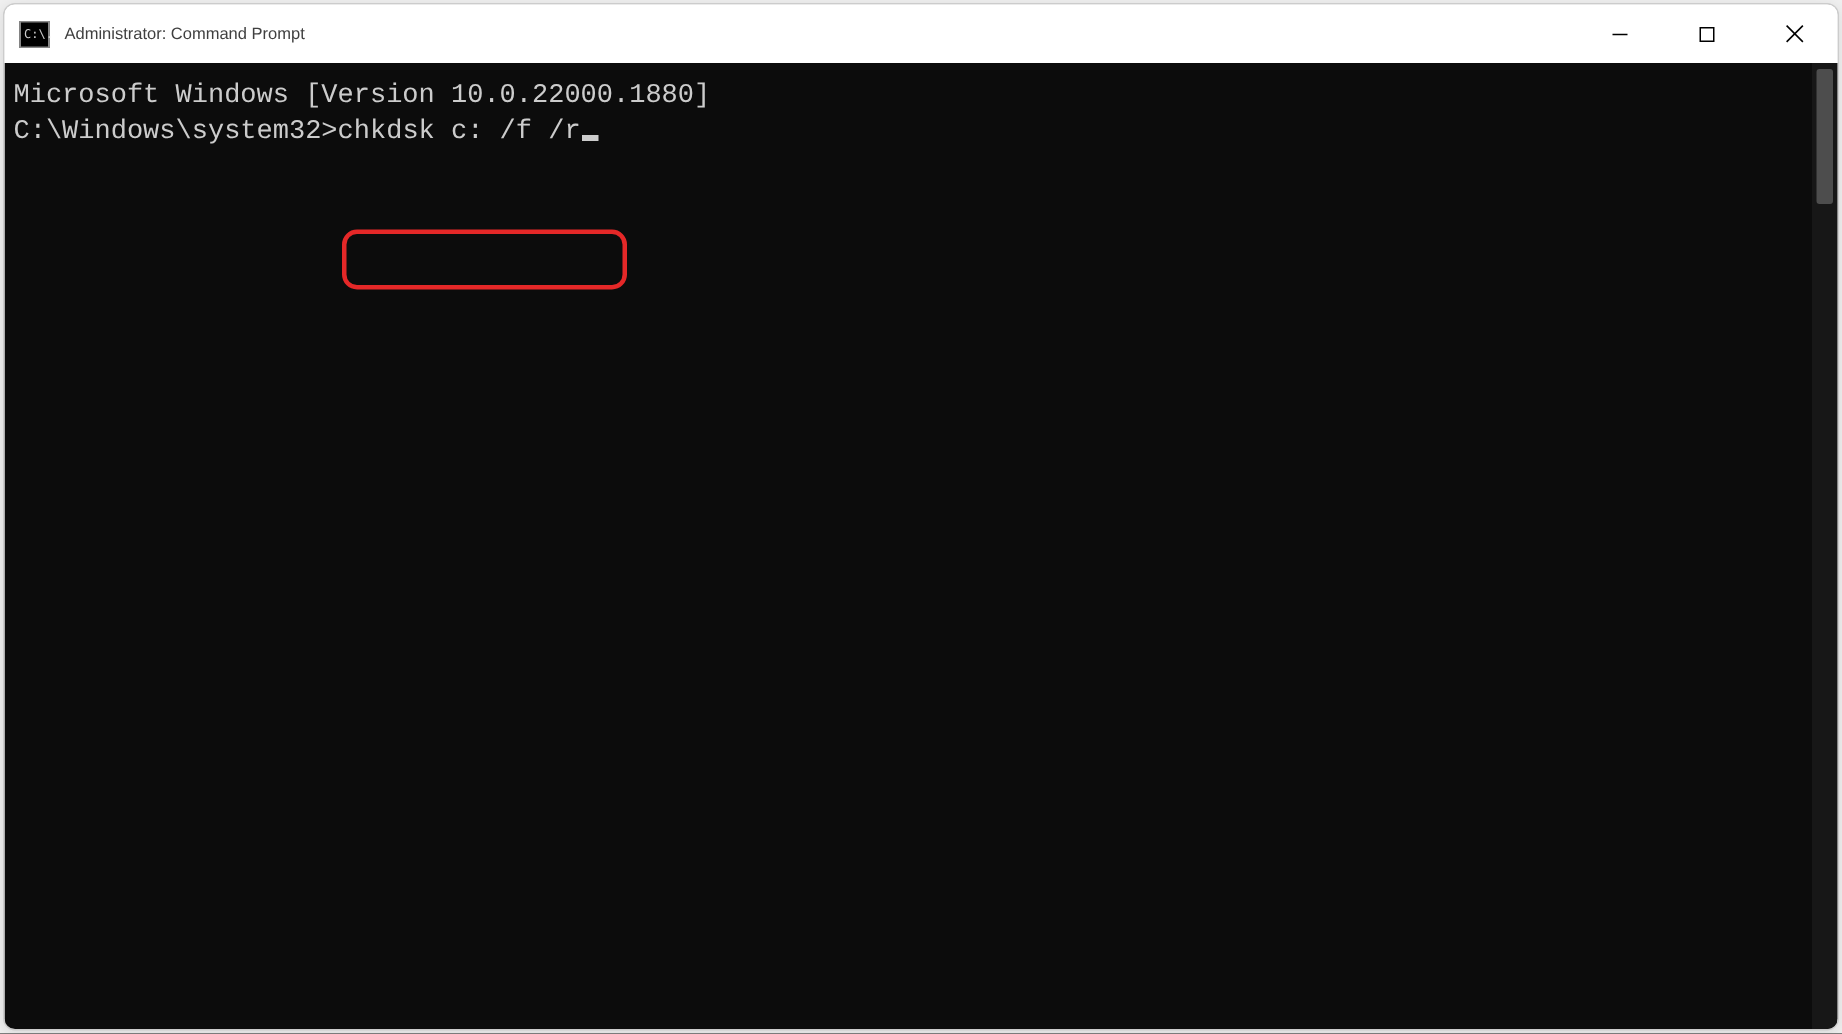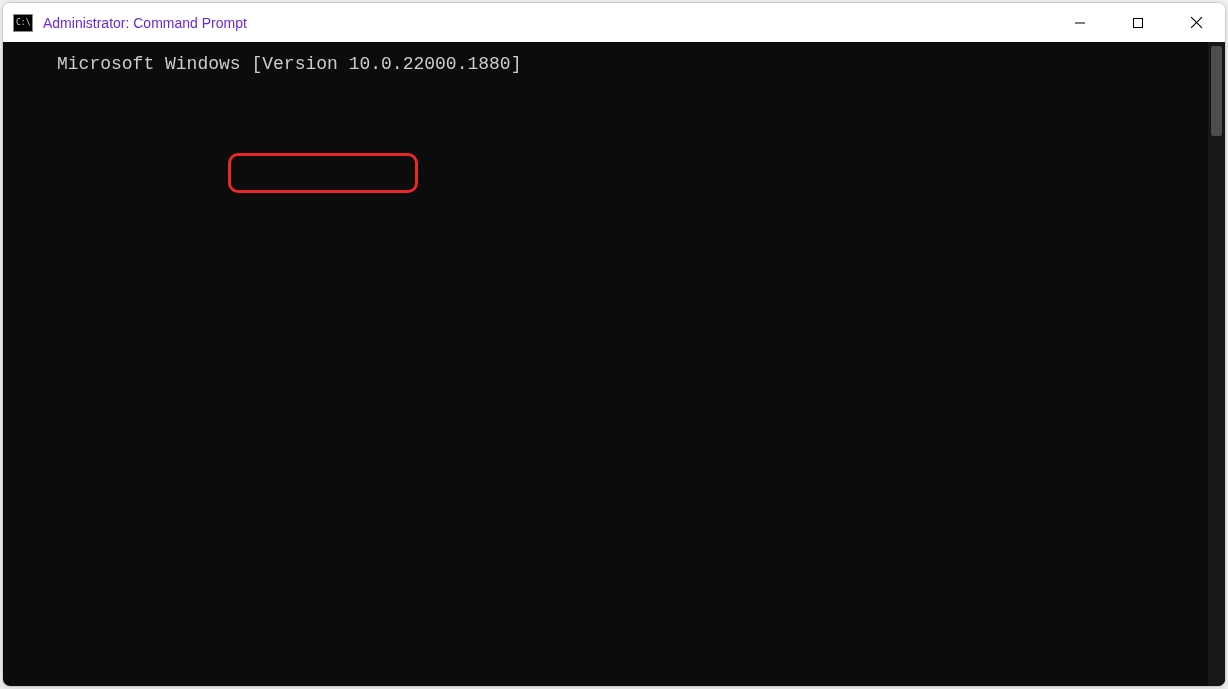--- a/index.html
+++ b/index.html
@@ -46,22 +46,22 @@
       margin-right: 10px;
       position: relative;
     }
     .app-icon-text {
       color: #cccccc;
       font-size: 8px;
       font-family: Consolas, monospace;
       line-height: 1;
     }
     .title-text {
-      font-size: 14px;
-      color: #6d28d9;
+      font-size: 11px;
+      color: #404040;
       flex: 0 0 auto;
     }
     .titlebar-spacer {
       flex: 1;
     }
     .window-controls {
       display: flex;
       height: 100%;
     }
     .window-btn {
@@ -101,21 +101,20 @@
       position: absolute;
       top: 4px;
       right: 3px;
       width: 11px;
       height: 90px;
       background: #4d4d4d;
       border-radius: 2px;
     }
     .term-line {
       display: block;
-      margin-left: 48px;
     }
     .highlight-box {
       position: absolute;
       border: 3px solid #e52828;
       border-radius: 10px;
       pointer-events: none;
     }
     .cursor-block {
       display: inline-block;
       width: 11px;
@@ -150,21 +149,21 @@
       <div class="window-btn close">
         <svg width="13" height="13" viewBox="0 0 12 12">
           <line x1="1" y1="1" x2="11" y2="11"></line>
           <line x1="11" y1="1" x2="1" y2="11"></line>
         </svg>
       </div>
     </div>
   </div>
 
   <div class="terminal-area">
-    <div class="terminal-content"><span class="term-line">Microsoft Windows [Version 10.0.22000.1880]</span><span class="term-line"></span></div>
+    <div class="terminal-content"><span class="term-line">Microsoft Windows [Version 10.0.22000.1880]</span><span class="term-line"></span><span class="term-line"><span>C:\Windows\system32&gt;</span><span>chkdsk c: /f /r</span><span class="cursor-block"></span></span></div>
 
     <div class="scrollbar-track">
       <div class="scrollbar-thumb"></div>
     </div>
 
     <div class="highlight-box" style="left:225px;top:111px;width:190px;height:40px;"></div>
   </div>
 
 </div>
 

